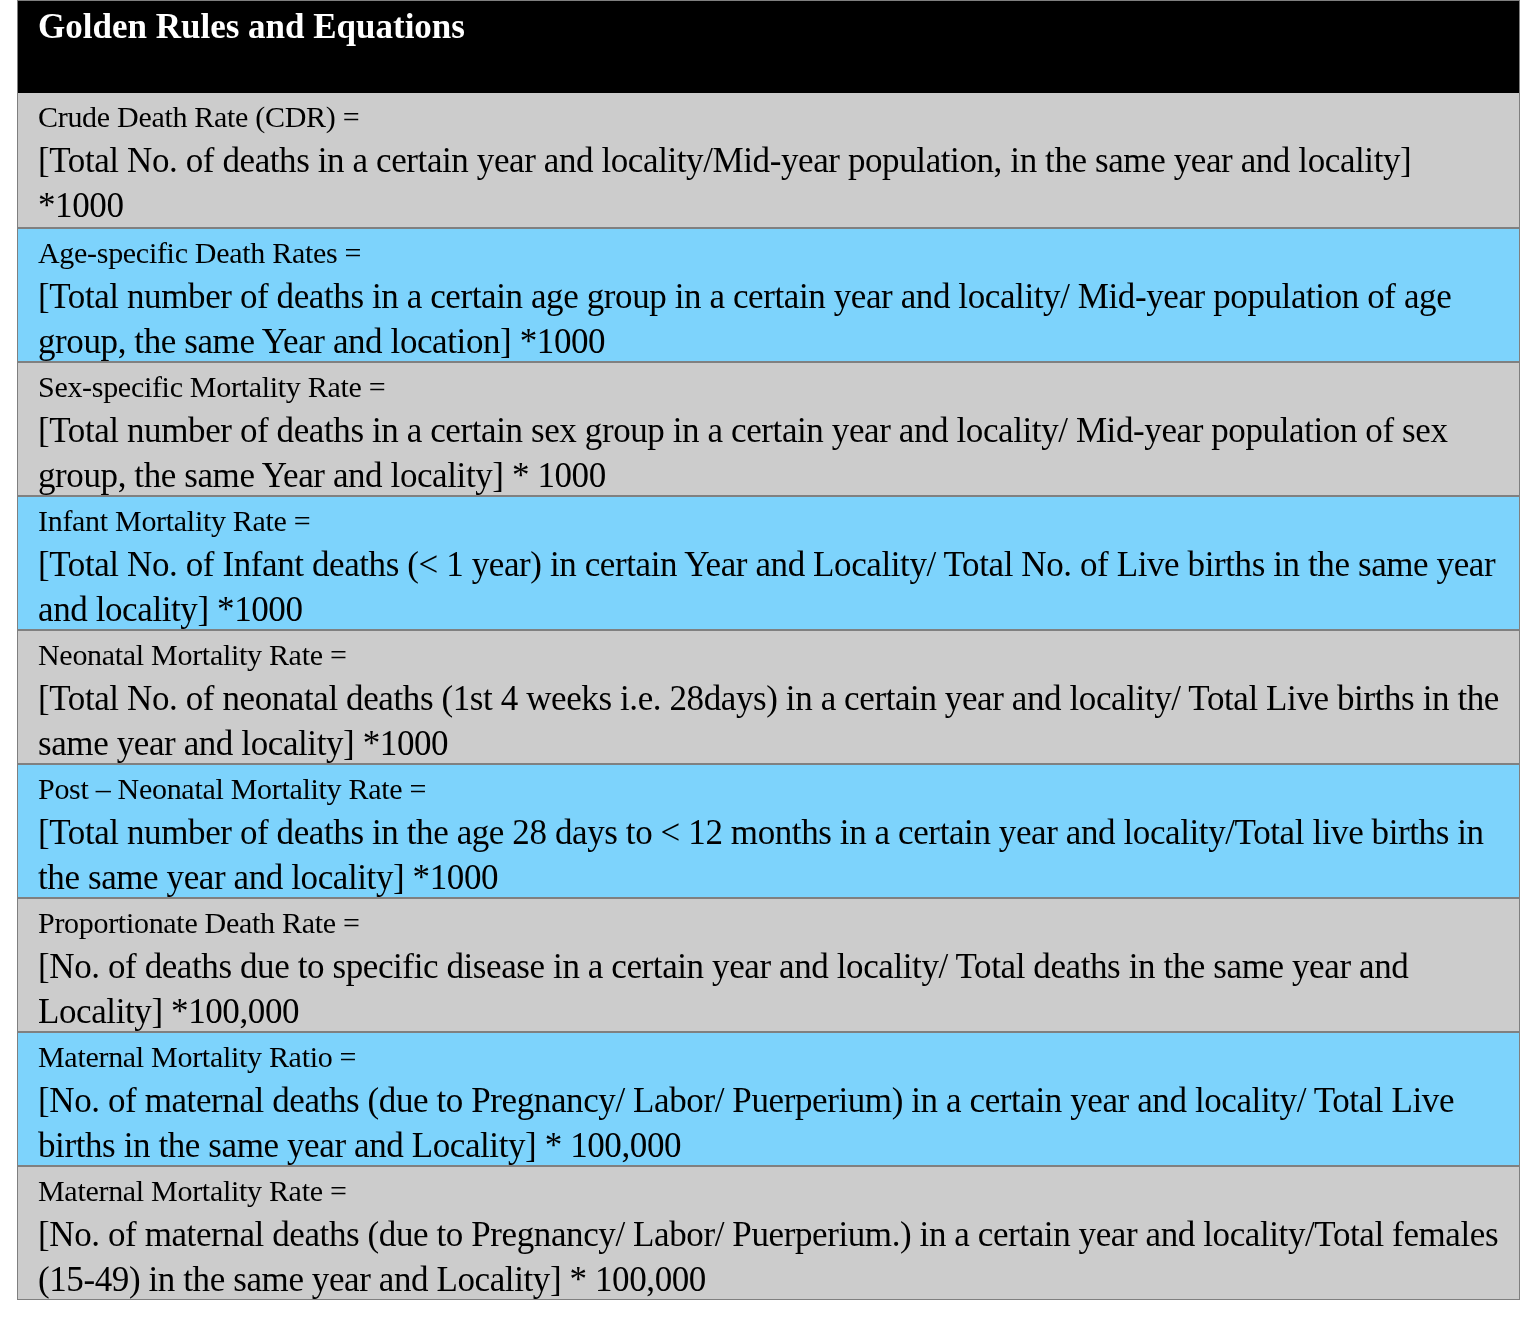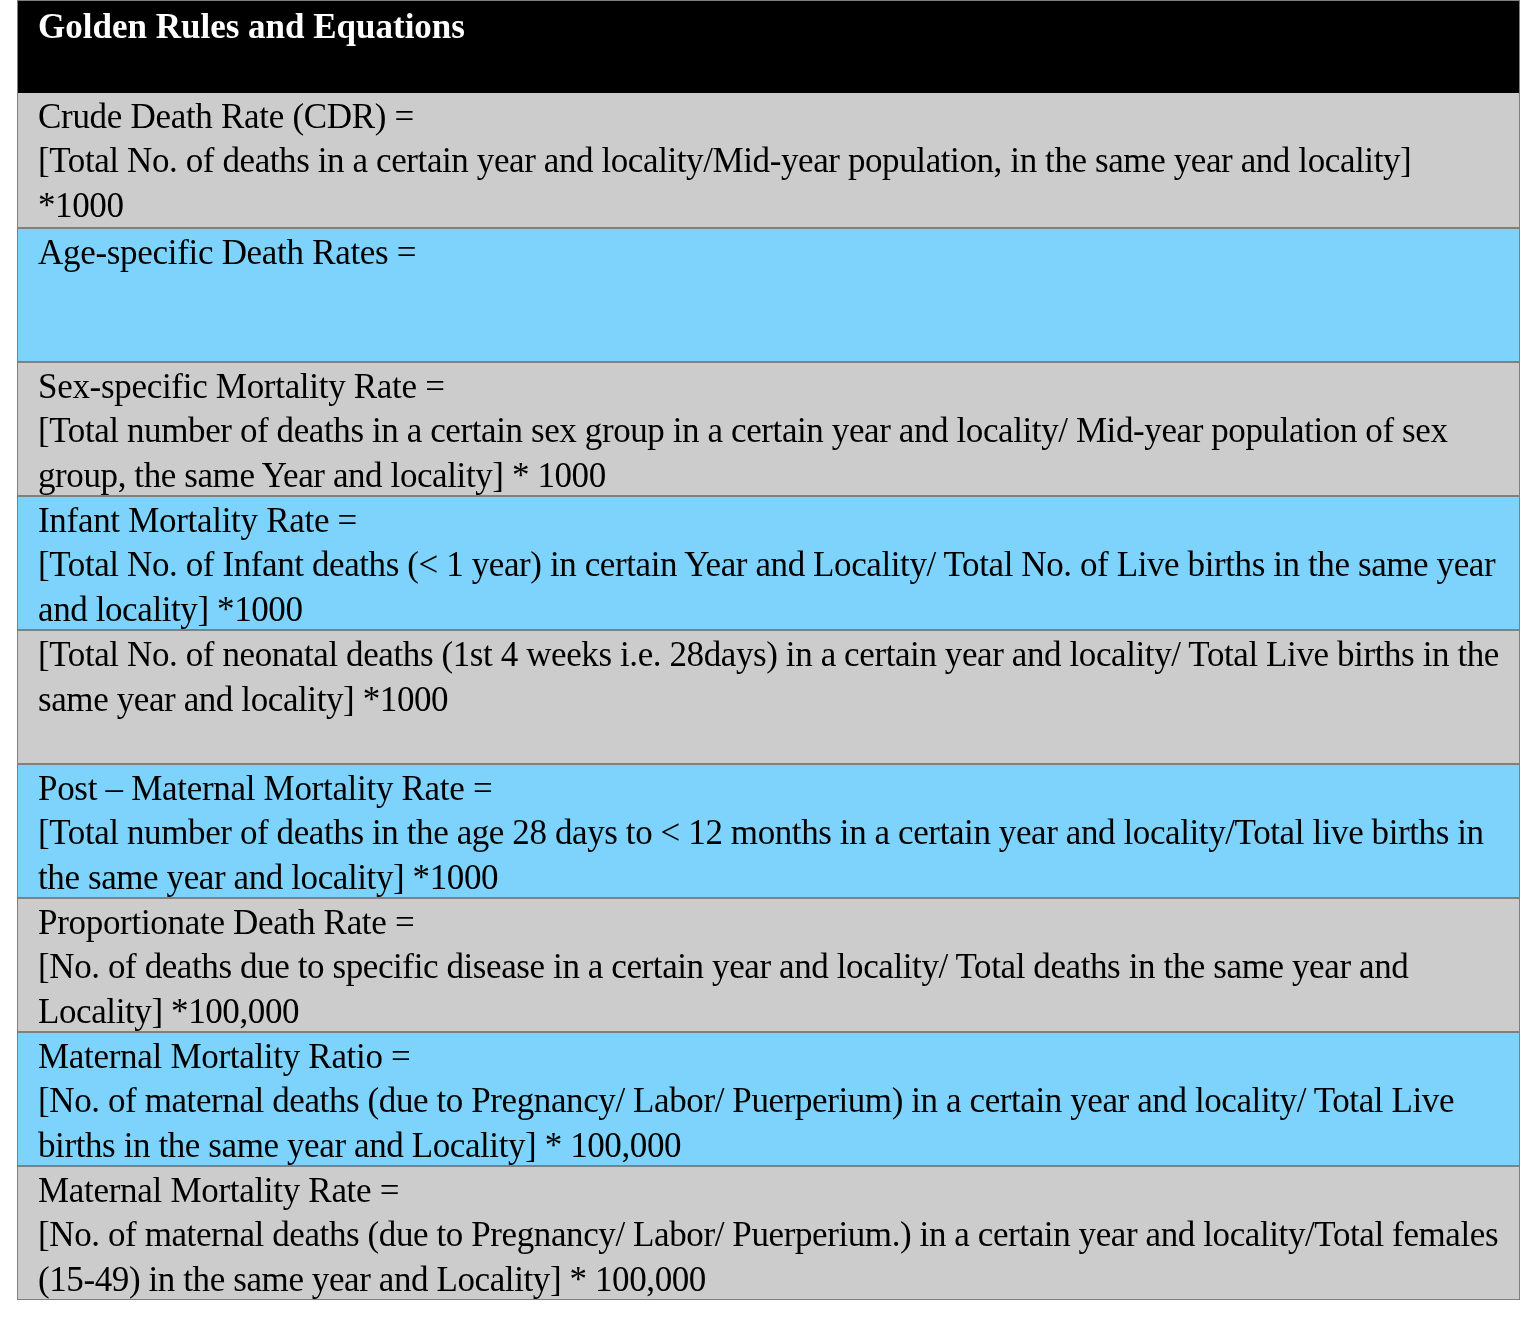--- a/index.html
+++ b/index.html
@@ -43,21 +43,21 @@
     .row.shaded {
       background: #cccccc;
     }
     .row.plain {
       background: #7dd3fc;
     }
     .row.first {
       border-top: none;
     }
     .term {
-      font-size: 35px;
+      font-size: 30px;
       line-height: 44px;
       letter-spacing: -0.3px;
       white-space: nowrap;
     }
     .formula {
       font-size: 35px;
       line-height: 44.5px;
       letter-spacing: -0.4px;
     }
   </style>
@@ -69,38 +69,40 @@
     <span>Golden Rules and Equations</span>
   </div>
 
   <div class="row shaded first">
     <div class="term">Crude Death Rate (CDR) =</div>
     <div class="formula">[Total No. of deaths in a certain year and locality/Mid-year population, in the same year and locality] *1000</div>
   </div>
 
   <div class="row plain">
     <div class="term">Age-specific Death Rates =</div>
+    <div class="formula">[Total number of deaths in a certain age group in a certain year and locality/ Mid-year population of age group, the same Year and location] *1000</div>
   </div>
 
   <div class="row shaded">
     <div class="term">Sex-specific Mortality Rate =</div>
     <div class="formula">[Total number of deaths in a certain sex group in a certain year and locality/ Mid-year population of sex group, the same Year and locality] * 1000</div>
   </div>
 
   <div class="row plain">
     <div class="term">Infant Mortality Rate =</div>
     <div class="formula">[Total No. of Infant deaths (&lt; 1 year) in certain Year and Locality/ Total No. of Live births in the same year and locality] *1000</div>
   </div>
 
   <div class="row shaded">
+    <div class="term">Neonatal Mortality Rate =</div>
     <div class="formula">[Total No. of neonatal deaths (1st 4 weeks i.e. 28days) in a certain year and locality/ Total Live births in the same year and locality] *1000</div>
   </div>
 
   <div class="row plain">
-    <div class="term">Post – Maternal Mortality Rate =</div>
+    <div class="term">Post – Neonatal Mortality Rate =</div>
     <div class="formula">[Total number of deaths in the age 28 days to &lt; 12 months in a certain year and locality/Total live births in the same year and locality] *1000</div>
   </div>
 
   <div class="row shaded">
     <div class="term">Proportionate Death Rate =</div>
     <div class="formula">[No. of deaths due to specific disease in a certain year and locality/ Total deaths in the same year and Locality] *100,000</div>
   </div>
 
   <div class="row plain">
     <div class="term">Maternal Mortality Ratio =</div>

